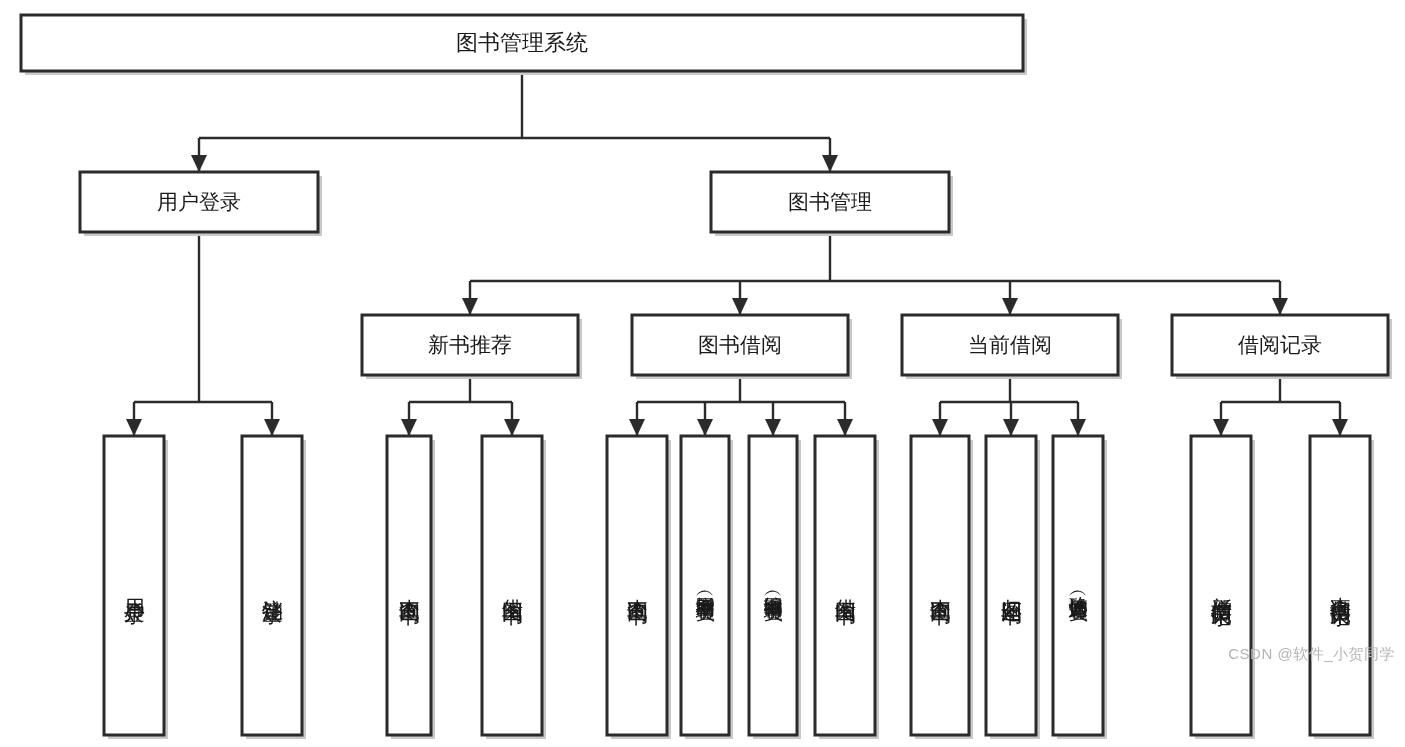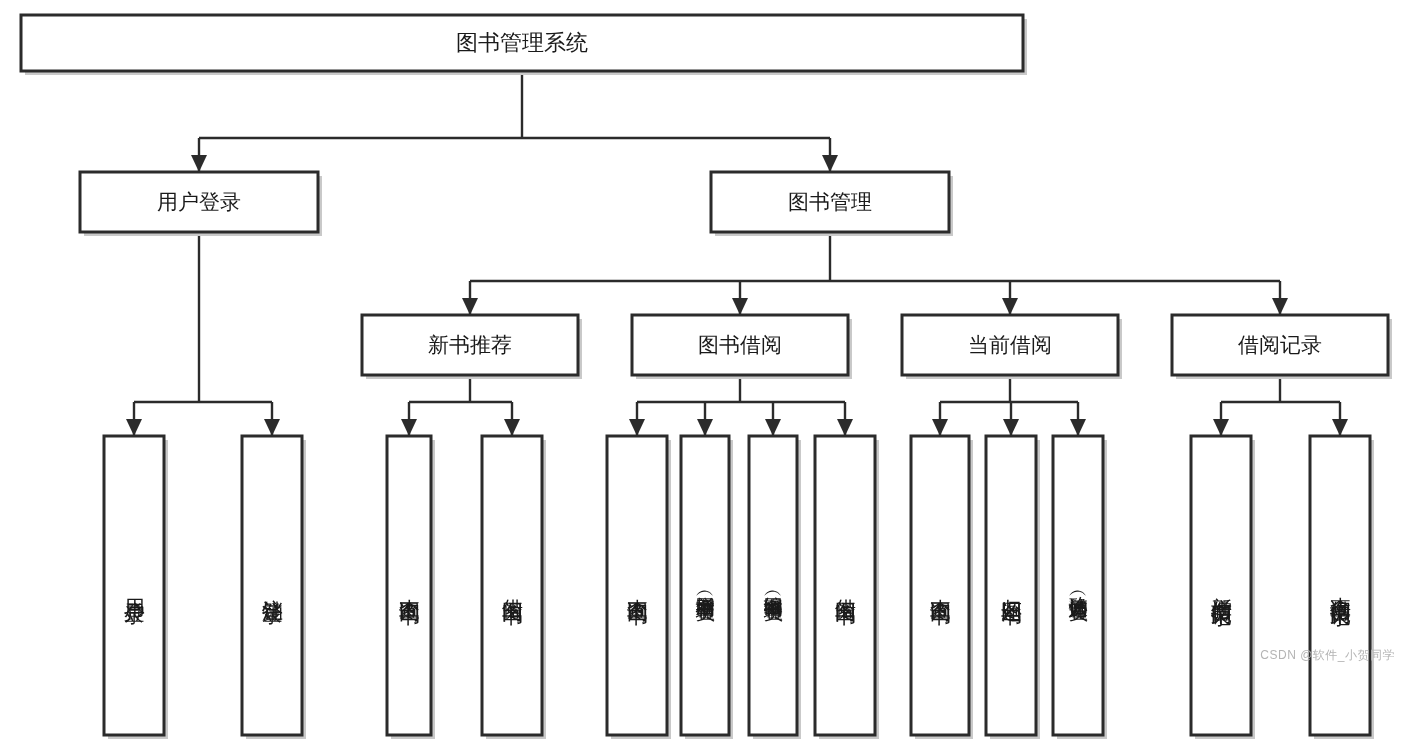--- a/index.html
+++ b/index.html
@@ -76,21 +76,21 @@
     letter-spacing: 2px;
     color: #1a1a1a;
     white-space: nowrap;
     text-align: center;
   }
   #watermark {
     position: absolute;
     right: 10px;
     bottom: 6px;
     font-family: "Liberation Sans", "DejaVu Sans", sans-serif;
-    font-size: 12px;
+    font-size: 15px;
     color: #b4b4b4;
     letter-spacing: 0.5px;
     user-select: none;
   }
 </style>
 </head>
 <body>
 
 <div id="diagram-root">
 

